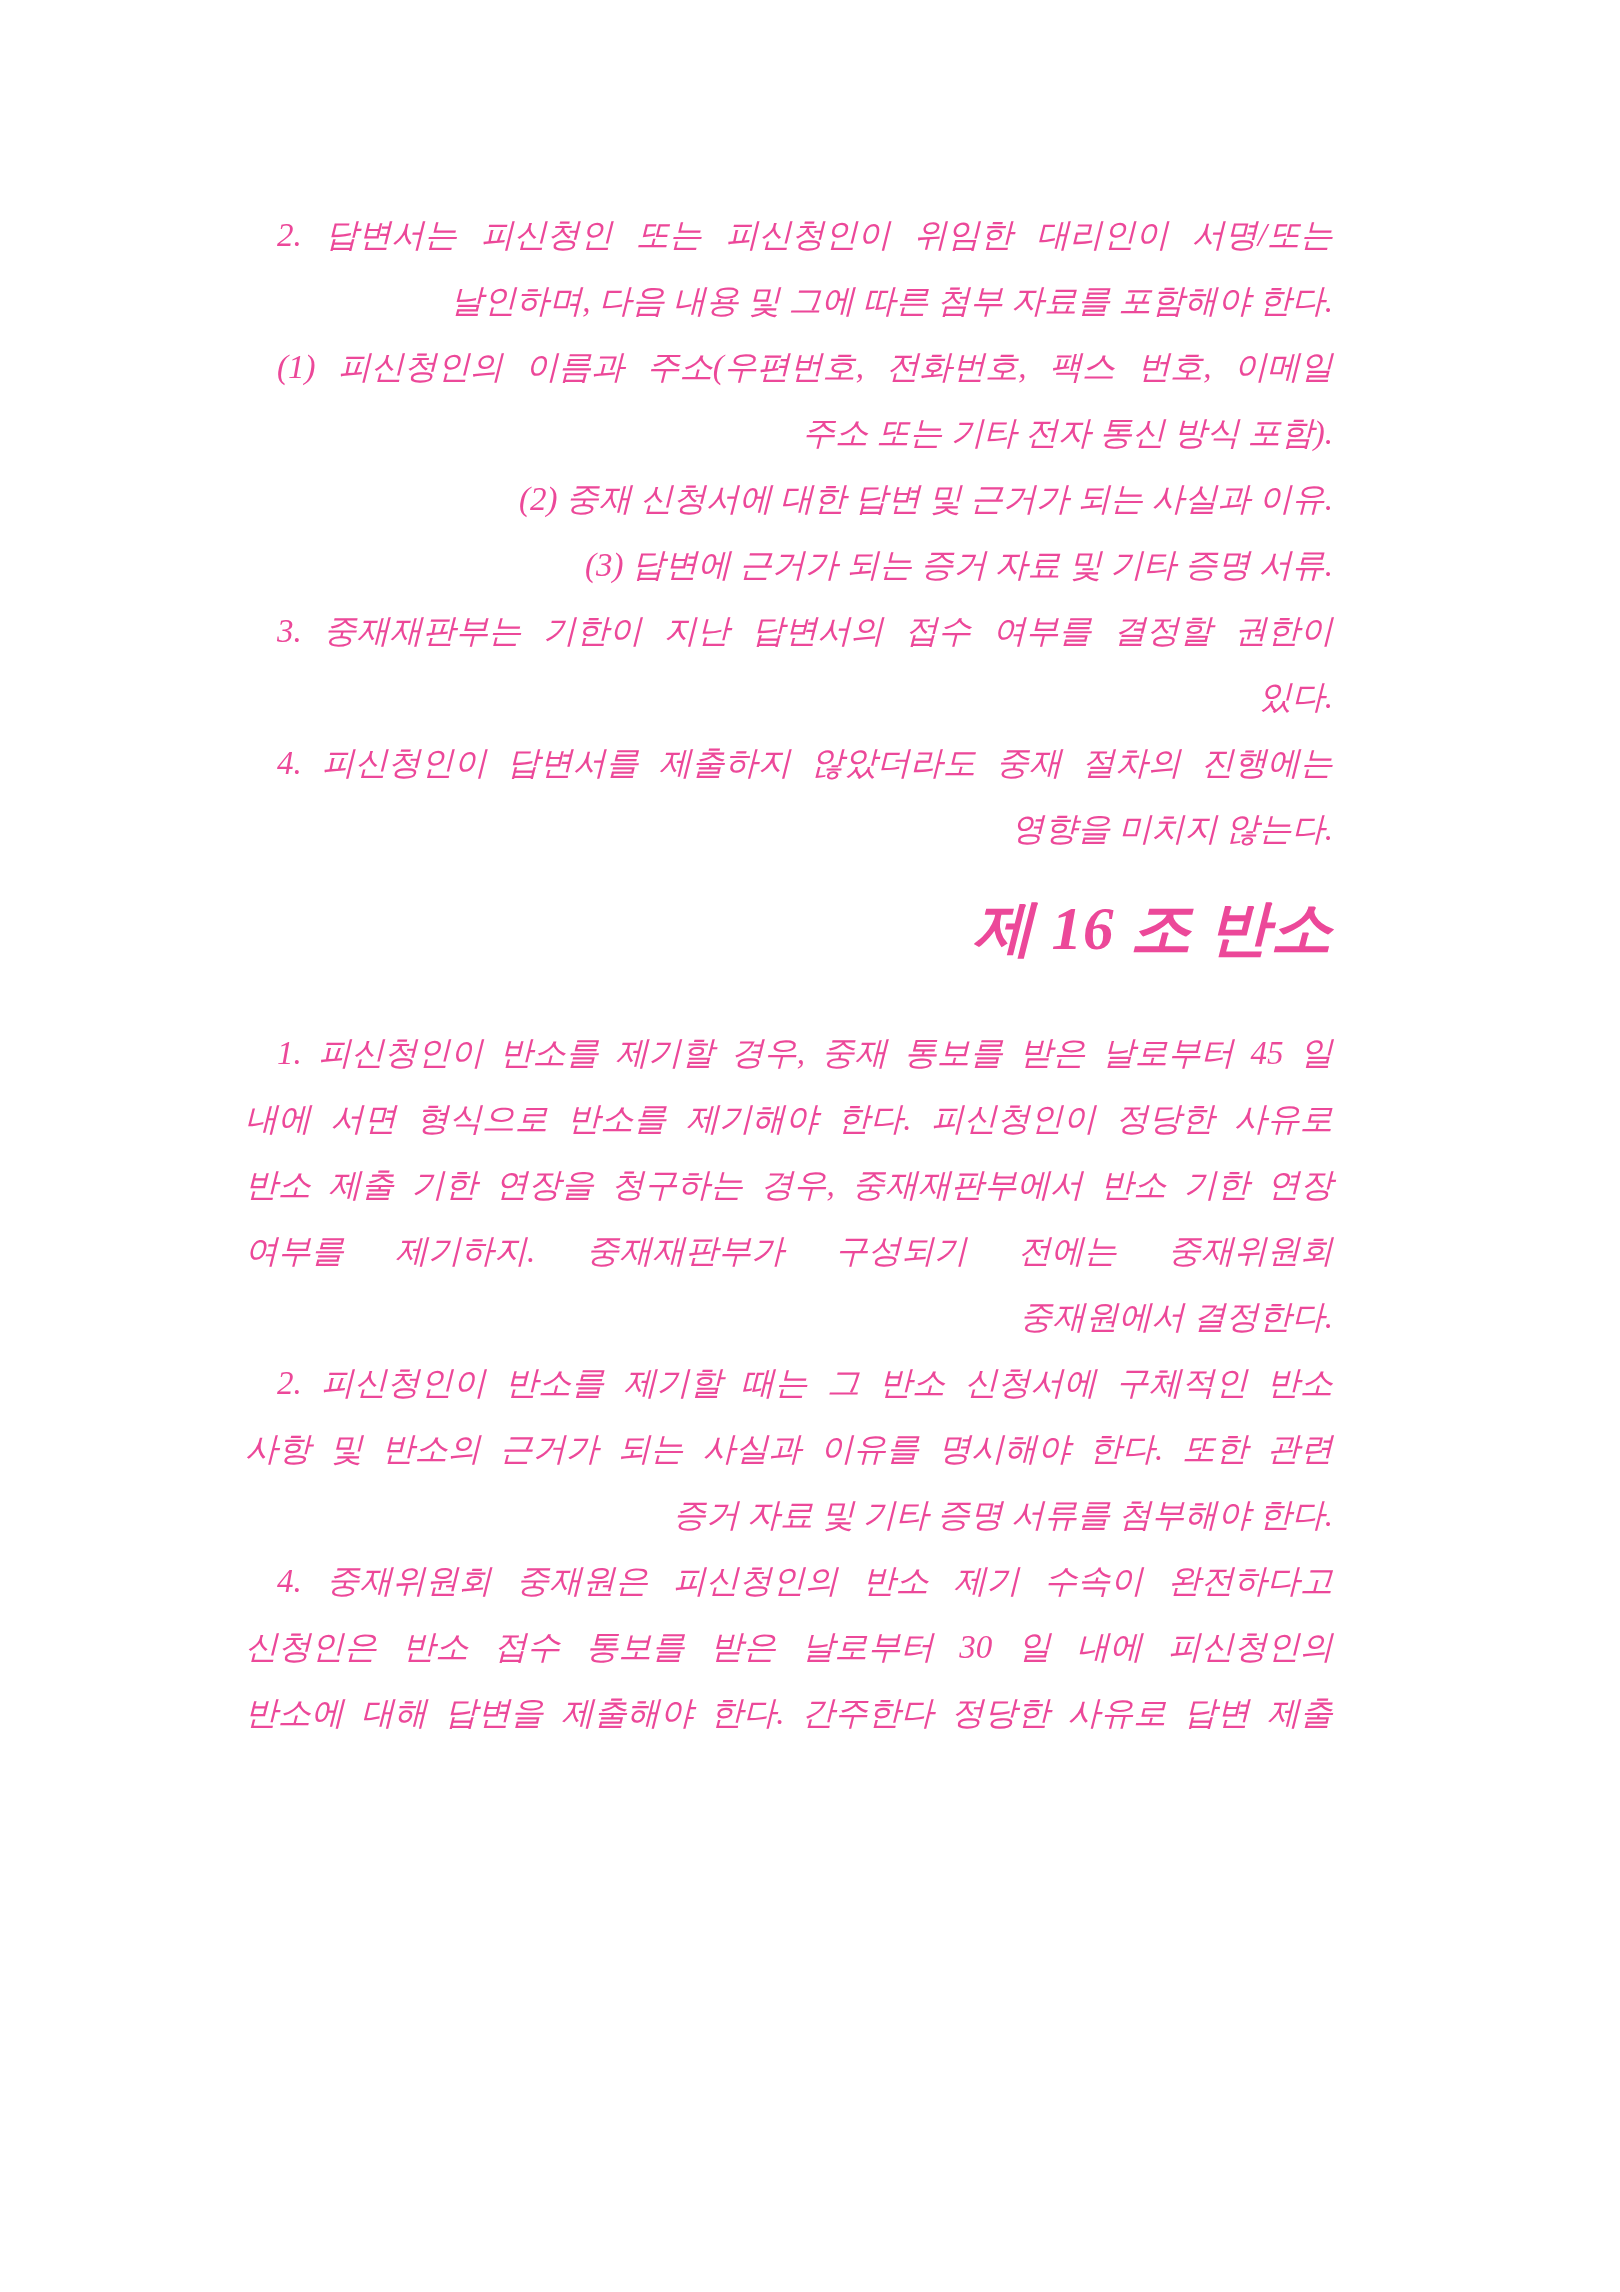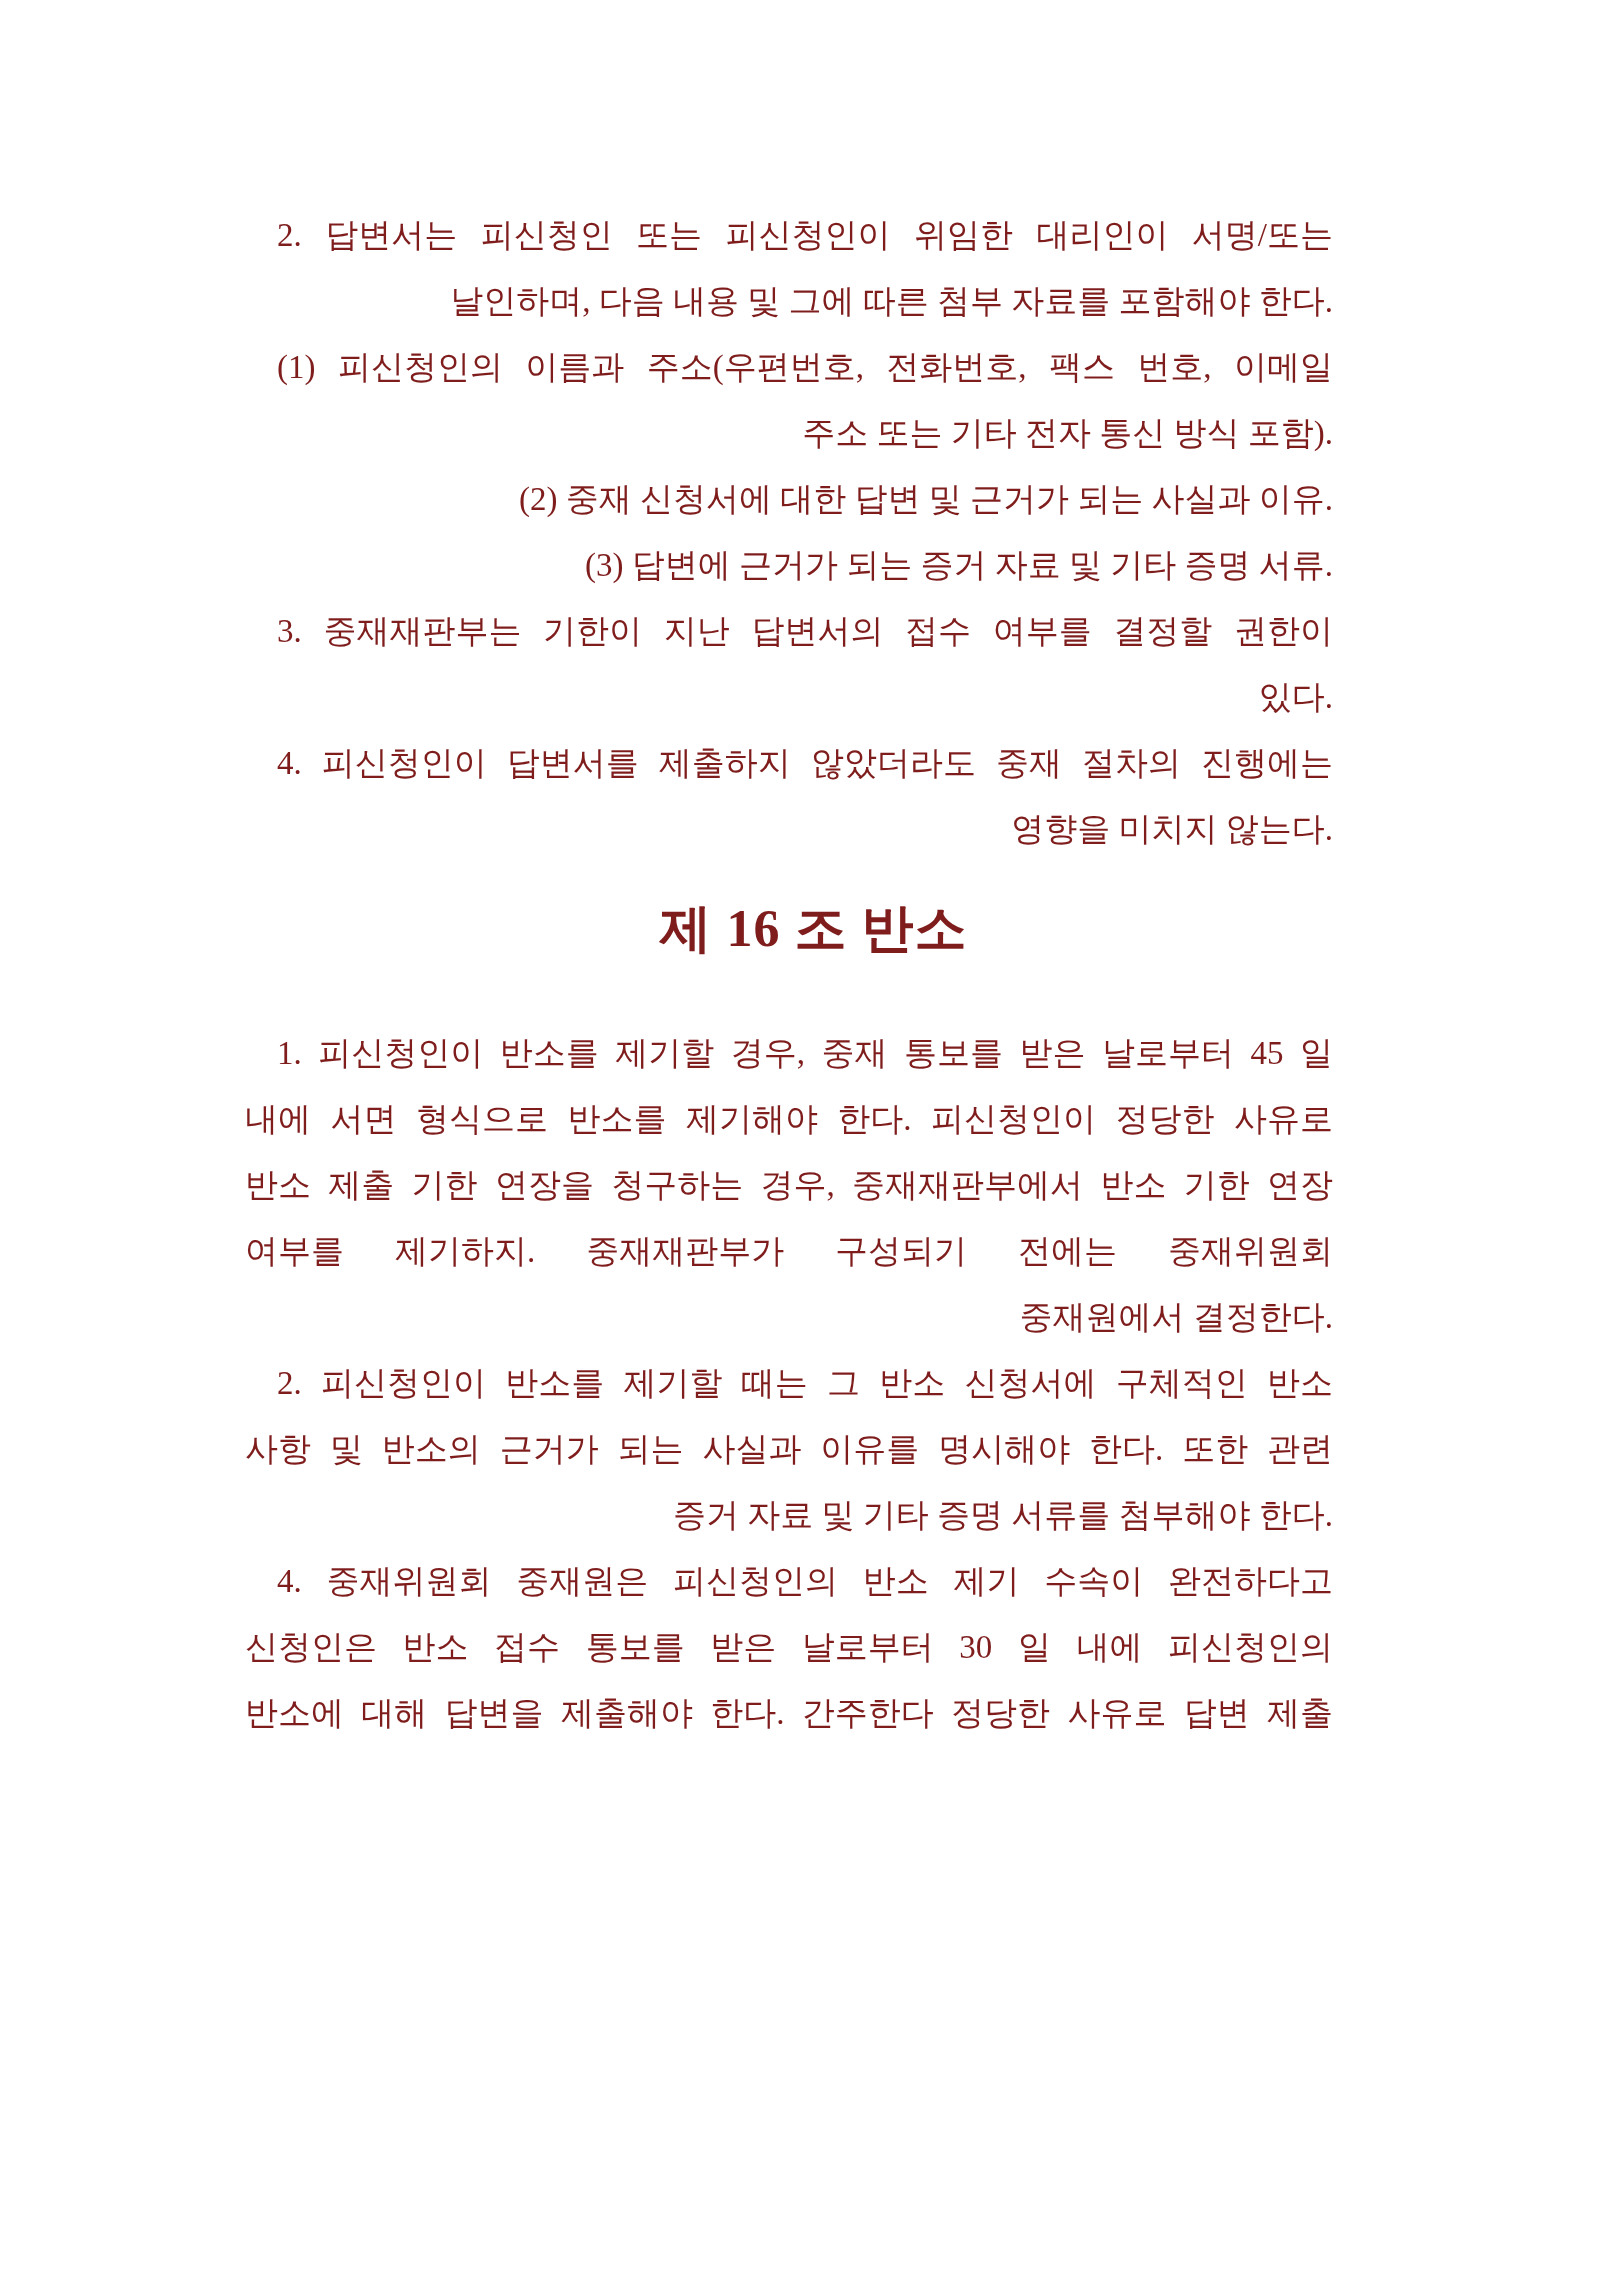--- a/index.html
+++ b/index.html
@@ -5,23 +5,24 @@
   html, body {
     margin: 0;
     padding: 0;
     background: #ffffff;
   }
   .page {
     position: relative;
     width: 1620px;
     height: 2293px;
     background: #ffffff;
-    color: #7f1d1d;
+    color: #ec4899;
     font-family: "Liberation Serif", "DejaVu Serif", serif;
     overflow: hidden;
+    font-style: italic;
   }
   .body-block {
     position: absolute;
     left: 245px;
     top: 202px;
     width: 1088px;
   }
   .para {
     margin: 0;
     padding: 0;
@@ -37,24 +38,24 @@
     text-indent: 32px;
   }
   .line.just {
     text-align: justify;
     text-align-last: justify;
     text-justify: inter-word;
   }
   .heading {
     margin: 32px 0 57px 0;
     padding-left: 49px;
-    font-size: 52px;
+    font-size: 61px;
     font-weight: bold;
     line-height: 69px;
-    text-align: center;
+    text-align: right;
     letter-spacing: 1px;
   }
 </style>
 </head>
 <body>
 
 <div class="page">
   <main class="body-block">
     <div id="sec-a">
         <div class="para">

